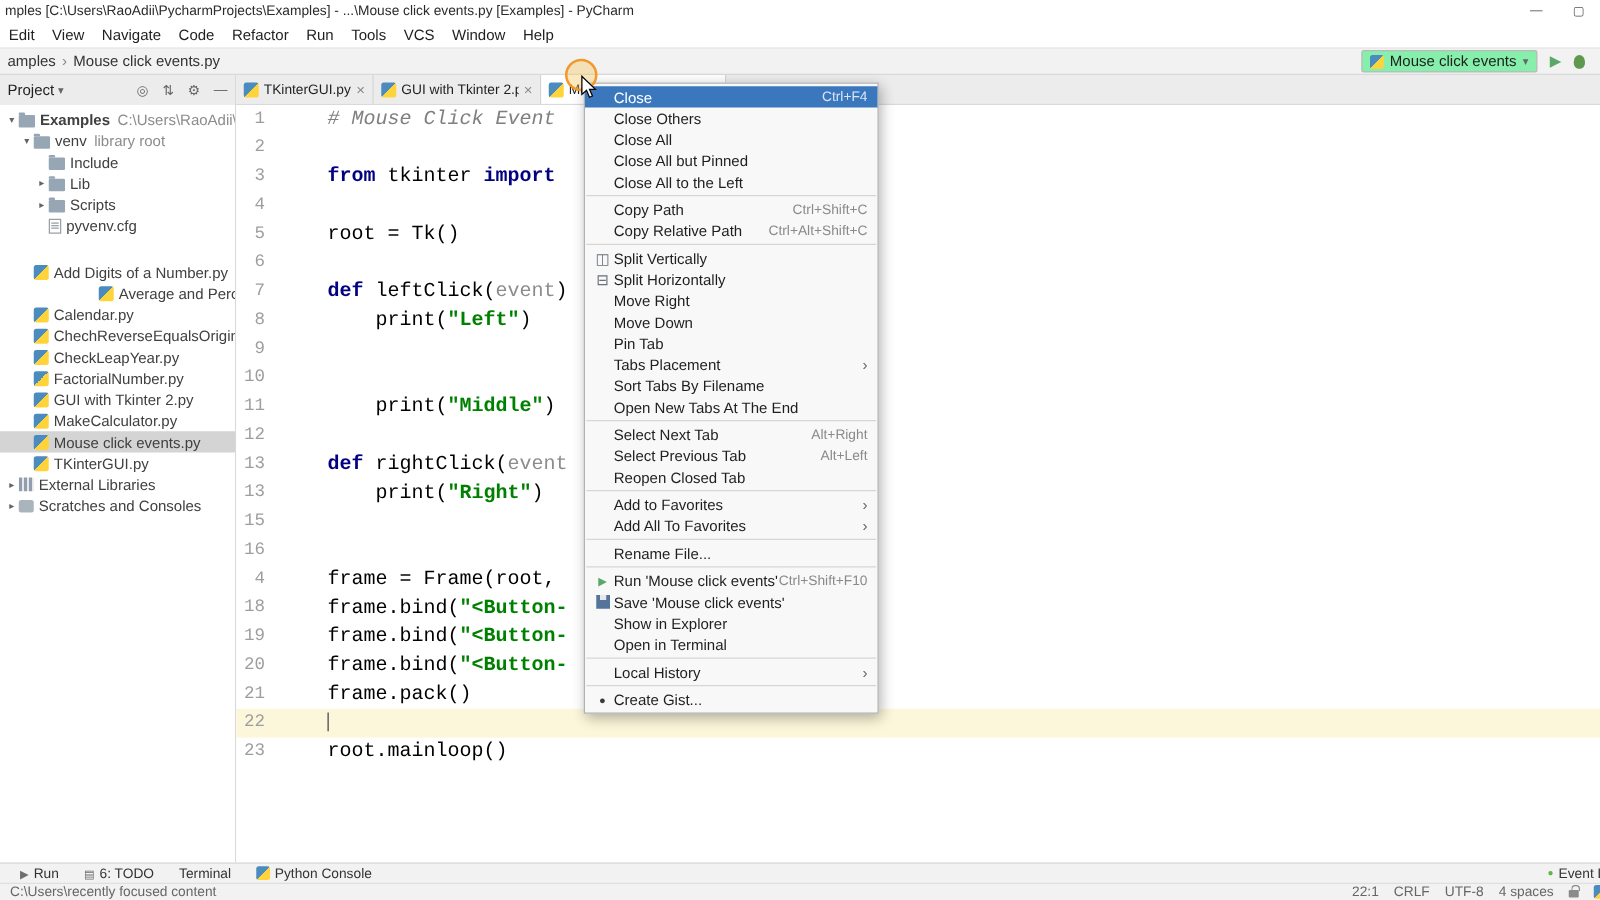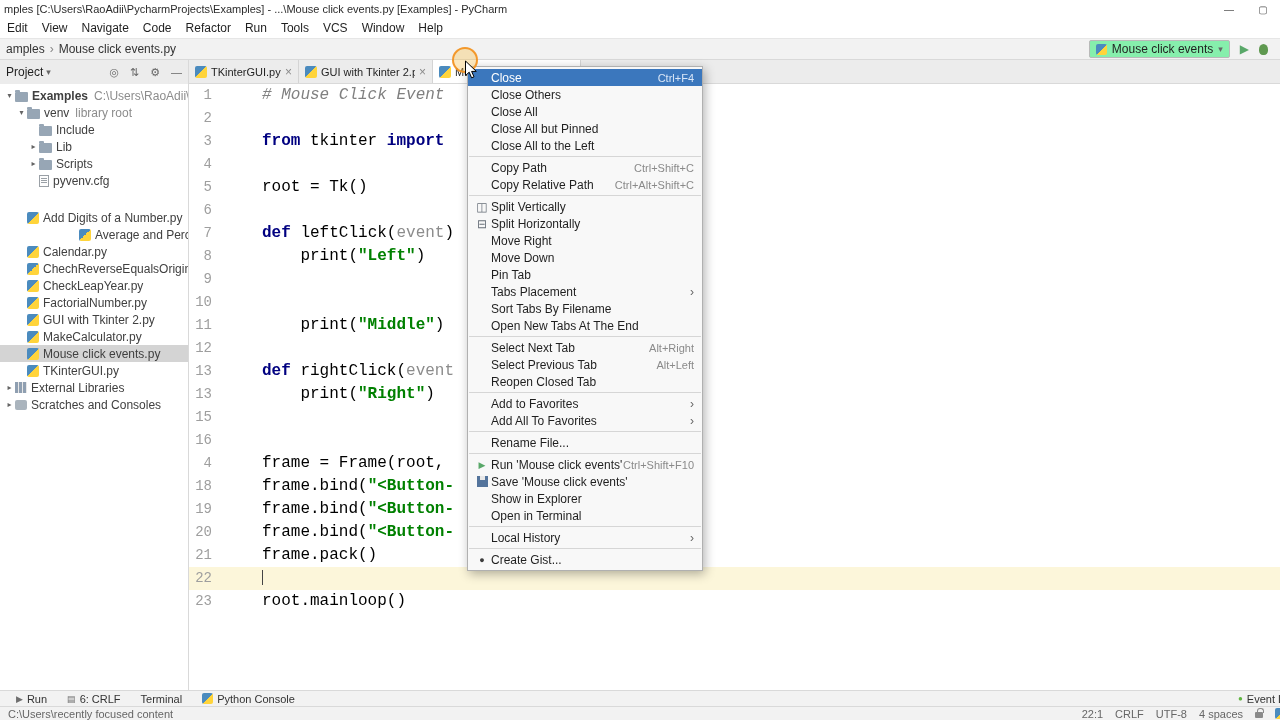--- a/index.html
+++ b/index.html
@@ -306,21 +306,21 @@
   </div>
 
   <div class="bottombar">
     <div class="bottom-left" id="bottombarLeft">
         <div class="tool-btn">
           <span class="ic icon-run-tool-icon">▶</span>
           <span>Run</span>
         </div>
         <div class="tool-btn">
           <span class="ic icon-todo-icon">▤</span>
-          <span>6: CRLF</span>
+          <span>6: TODO</span>
         </div>
         <div class="tool-btn">
           <span>Terminal</span>
         </div>
         <div class="tool-btn">
           <span class="ic icon-python-small-icon"></span>
           <span>Python Console</span>
         </div>
       </div>
     <div class="eventlog">

